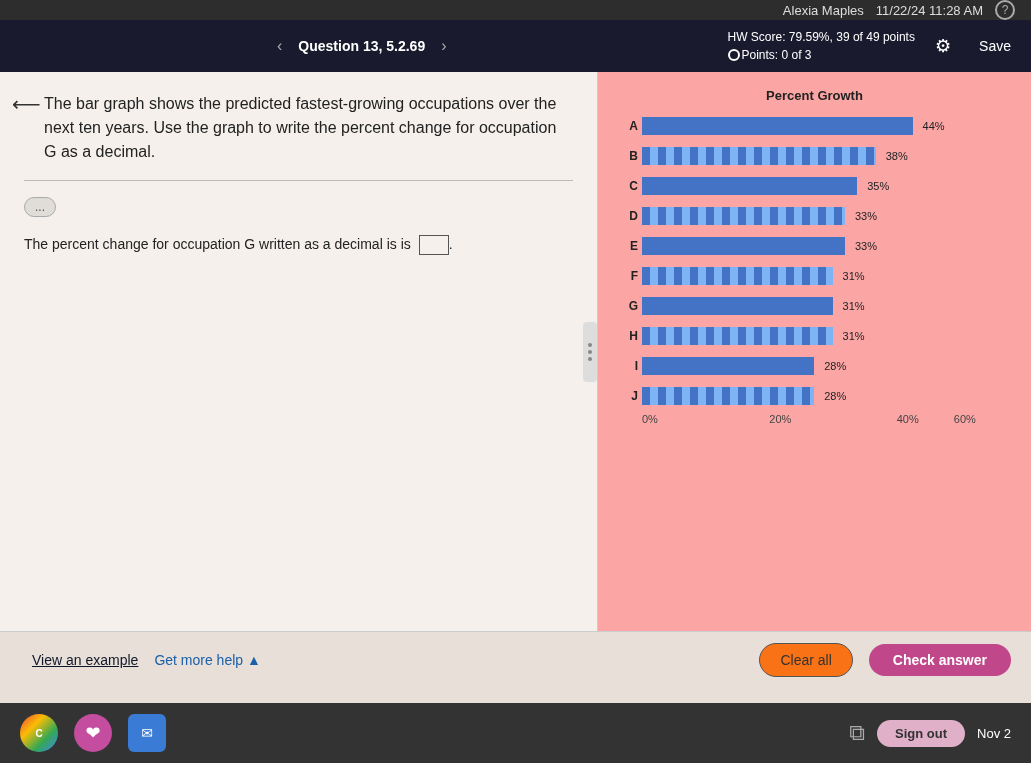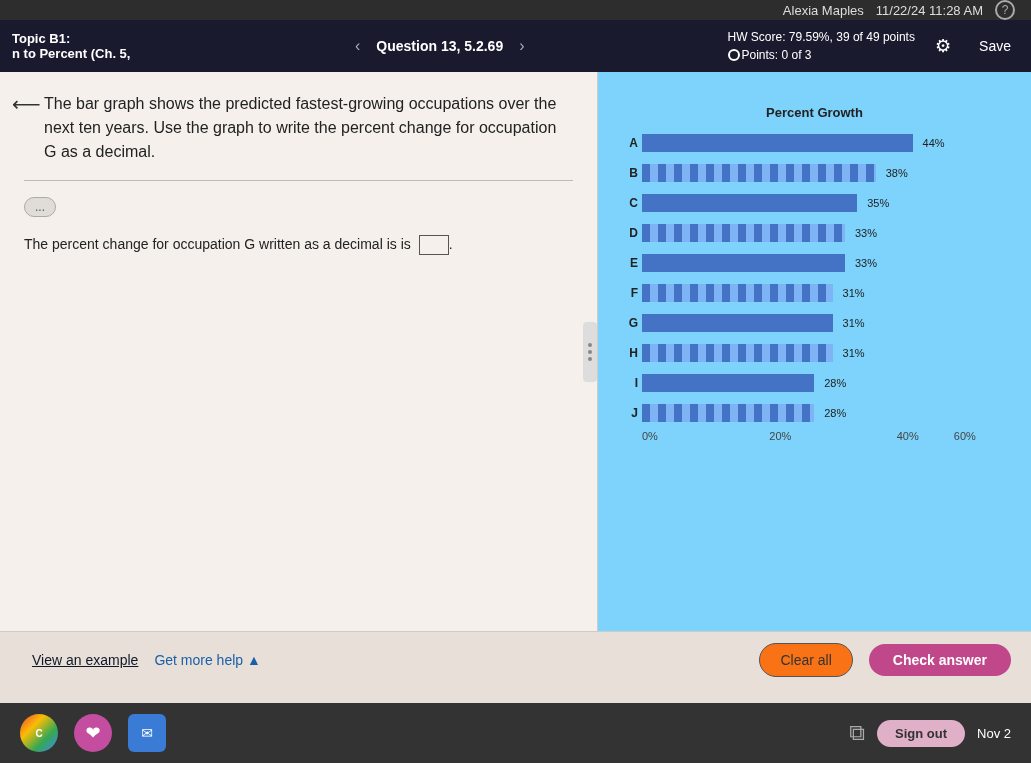--- a/index.html
+++ b/index.html
@@ -189,22 +189,22 @@
     .drag-dot {
       width: 4px;
       height: 4px;
       background: #888;
       border-radius: 50%;
     }
 
     
     .right-panel {
       flex: 1;
-      padding: 33px 20px;
-      background: #7dd3fc;
+      padding: 16px 20px;
+      background: #fca5a5;
     }
 
     
     .chart-title {
       text-align: center;
       font-size: 13px;
       font-weight: bold;
       color: #222;
       margin-bottom: 8px;
     }
@@ -358,24 +358,20 @@
 </head>
 <body>
 
 <div class="top-header">
   <span class="top-header-user">Alexia Maples</span>
   <span class="top-header-time">11/22/24 11:28 AM</span>
   <div class="help-icon">?</div>
 </div>
 
 <div class="nav-header">
-  <div class="topic-title">
-    <div>Topic B1:</div>
-    <div>n to Percent (Ch. 5,</div>
-  </div>
   <div class="question-nav">
     <span class="nav-arrow">‹</span>
     <span class="question-label">Question 13, 5.2.69</span>
     <span class="nav-arrow">›</span>
   </div>
   <div class="hw-score-block">
     <div>HW Score: 79.59%, 39 of 49 points</div>
     <div class="points-row">
       <span class="points-circle"></span>
       <span>Points: 0 of 3</span>

